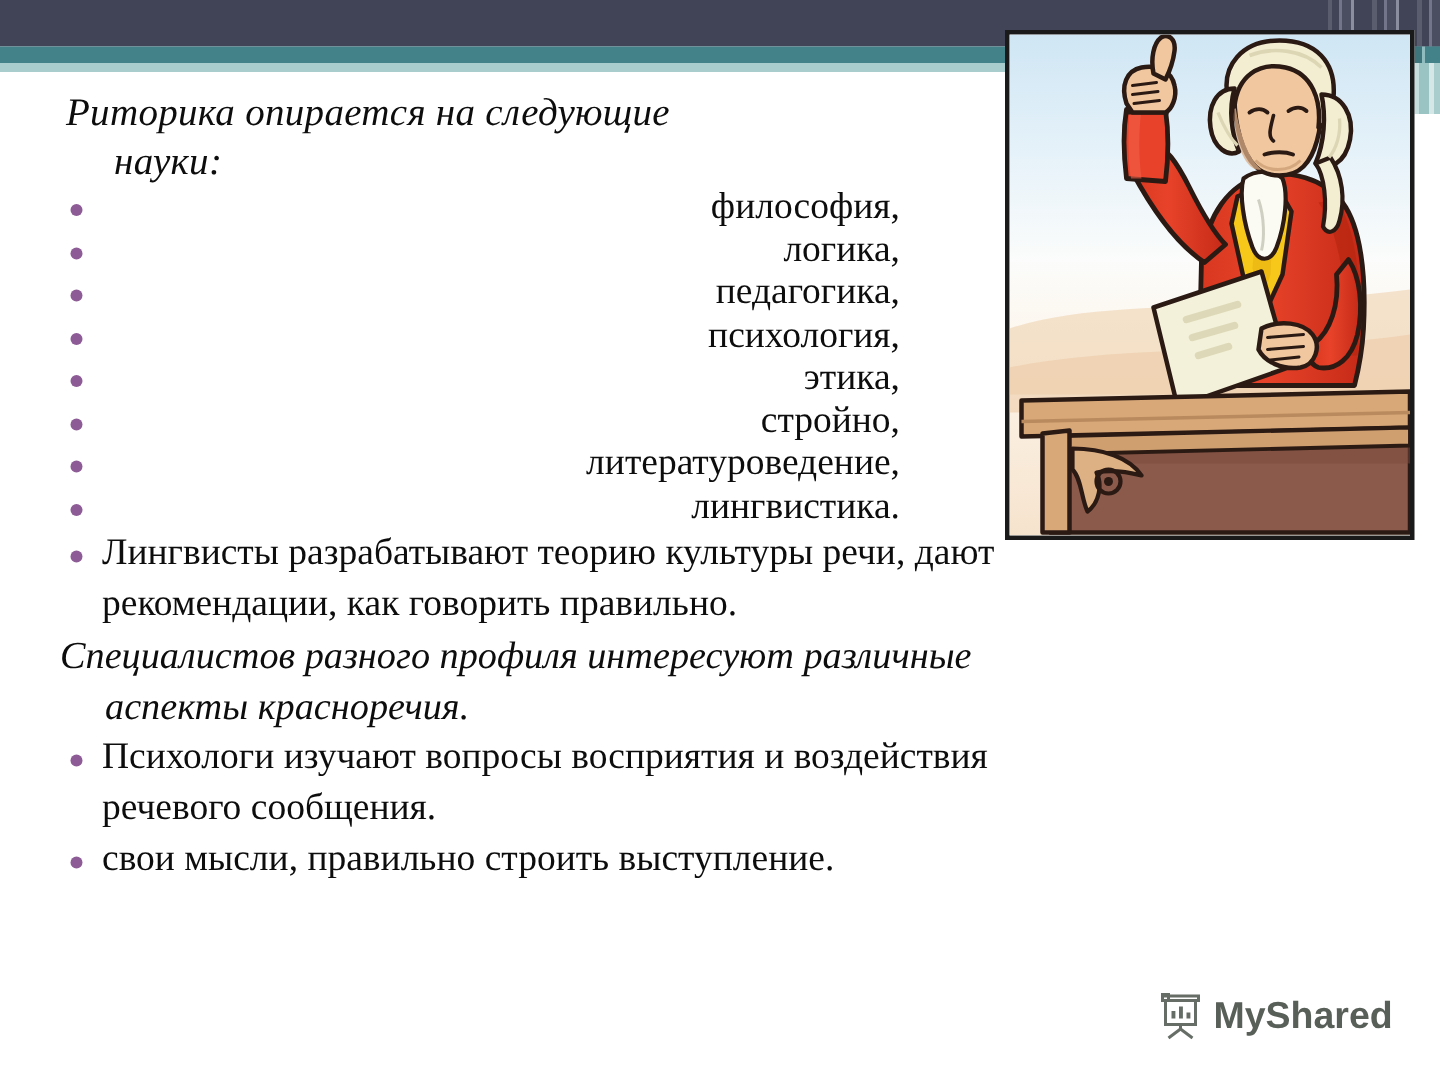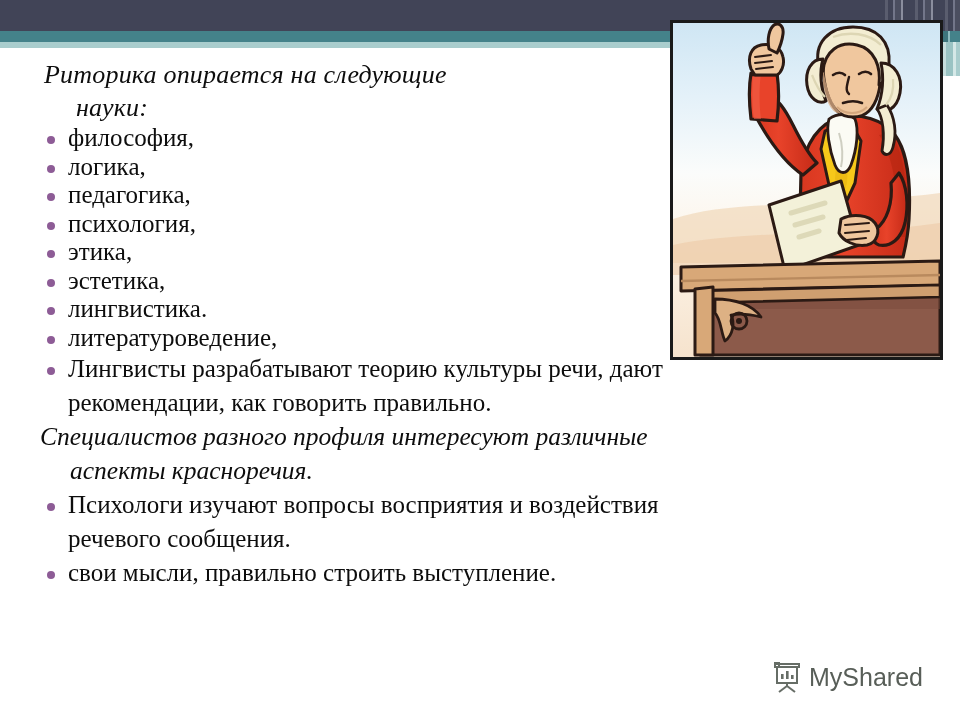--- a/index.html
+++ b/index.html
@@ -98,20 +98,21 @@
     margin: 0;
     padding: 0 0 0 40px;
     width: 560px;
   }
   ul.sci-list li {
     position: relative;
     font-size: 25px;
     line-height: 28.5px;
     color: #0d0d0d;
     padding-left: 28px;
+    text-align: right;
   }
   ul.sci-list li .dot,
   .para .dot {
     position: absolute;
     left: 7px;
     top: 12px;
     width: 8px; height: 8px;
     border-radius: 50%;
     background: #8d5c96;
   }
@@ -154,20 +155,21 @@
     display: flex;
     align-items: center;
     gap: 7px;
     opacity: 0.92;
   }
   #watermark .wm-text {
     font-family: "Liberation Sans", "DejaVu Sans", sans-serif;
     font-size: 25px;
     color: #4a514a;
     letter-spacing: 0px;
+    font-weight: bold;
   }
 </style>
 </head>
 <body>
 
 <div id="topbar-group">
   <div class="bar-dark"></div>
   <div class="bar-teal"></div>
   <div class="bar-lightteal"></div>
   <div class="stripes-dark"></div>
@@ -198,29 +200,29 @@
     <li>
       <span class="dot"></span>
       <span>психология,</span>
     </li>
     <li>
       <span class="dot"></span>
       <span>этика,</span>
     </li>
     <li>
       <span class="dot"></span>
-      <span>эстетика,</span>
+      <span>стройно,</span>
+    </li>
+    <li>
+      <span class="dot"></span>
+      <span>литературоведение,</span>
     </li>
     <li>
       <span class="dot"></span>
       <span>лингвистика.</span>
-    </li>
-    <li>
-      <span class="dot"></span>
-      <span>литературоведение,</span>
     </li>
   </ul>
 
   <div class="para-block">
 
     <p class="para">
       <span class="dot"></span>
       <span>Лингвисты разрабатывают теорию культуры речи, дают</span>
       <span class="cont">рекомендации, как говорить правильно.</span>
     </p>

